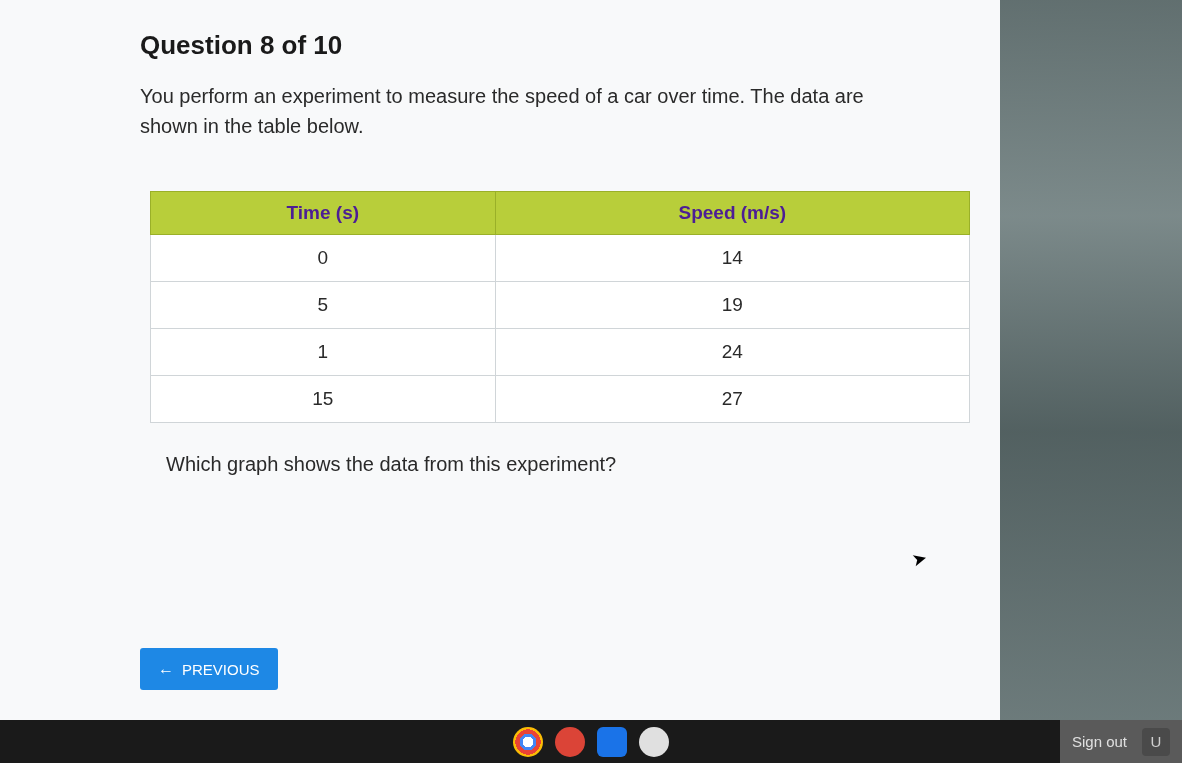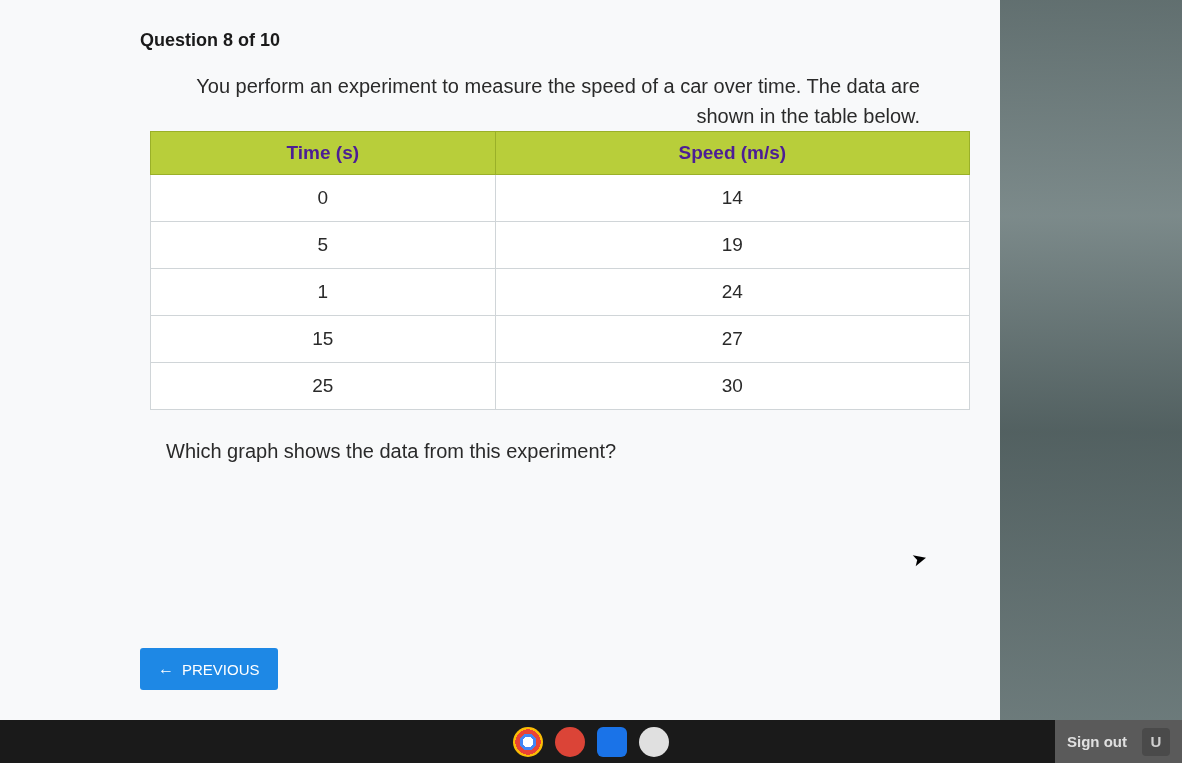--- a/index.html
+++ b/index.html
@@ -35,31 +35,31 @@
     .right-glare {
       position: absolute;
       top: 0;
       right: 0;
       width: 182px;
       height: 720px;
       background: linear-gradient(180deg, #4a5a5a 0%, #6a7a7a 30%, #3a4a4a 60%, #5a6a6a 100%);
       opacity: 0.85;
     }
     .question-header {
-      font-size: 18px;
+      font-size: 26px;
       font-weight: bold;
       color: #1a1a1a;
       margin-bottom: 20px;
     }
     .question-text {
       font-size: 20px;
       color: #2a2a2a;
       line-height: 1.5;
+      margin-bottom: 50px;
       max-width: 780px;
-      text-align: right;
     }
     .data-table {
       width: 820px;
       border-collapse: collapse;
       margin-bottom: 30px;
       margin-left: 10px;
     }
     .data-table th {
       background: #b8ce3a;
       color: #4c1d95;
@@ -105,21 +105,20 @@
     .bottom-bar {
       position: absolute;
       bottom: 0;
       left: 0;
       width: 1182px;
       height: 43px;
       background: #1a1a1a;
       display: flex;
       align-items: center;
       justify-content: center;
-      font-weight: bold;
     }
     .shelf-icons {
       display: flex;
       gap: 12px;
       align-items: center;
       position: absolute;
       left: 50%;
       transform: translateX(-50%);
     }
     .shelf-icon {
@@ -203,24 +202,20 @@
           <td>5</td>
           <td>19</td>
         </tr>
         <tr>
           <td>1</td>
           <td>24</td>
         </tr>
         <tr>
           <td>15</td>
           <td>27</td>
-        </tr>
-        <tr>
-          <td>25</td>
-          <td>30</td>
         </tr>
       </tbody>
     </table>
 
     <div class="followup-text">Which graph shows the data from this experiment?</div>
 
     <button class="previous-button">
       <span class="arrow-left">←</span>
       <span>PREVIOUS</span>
     </button>

